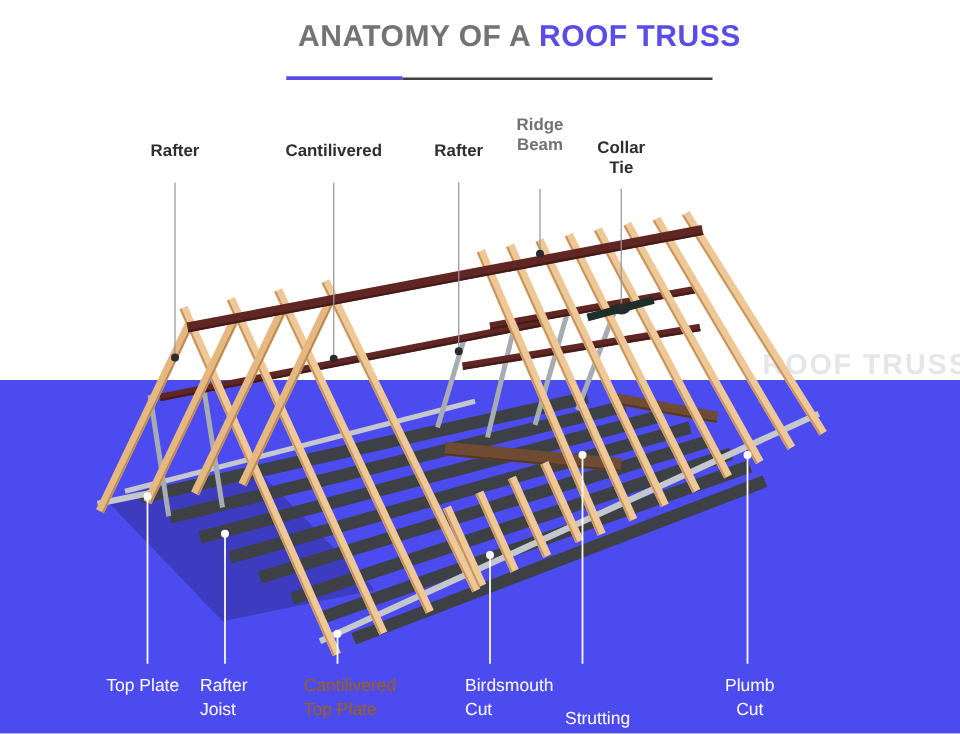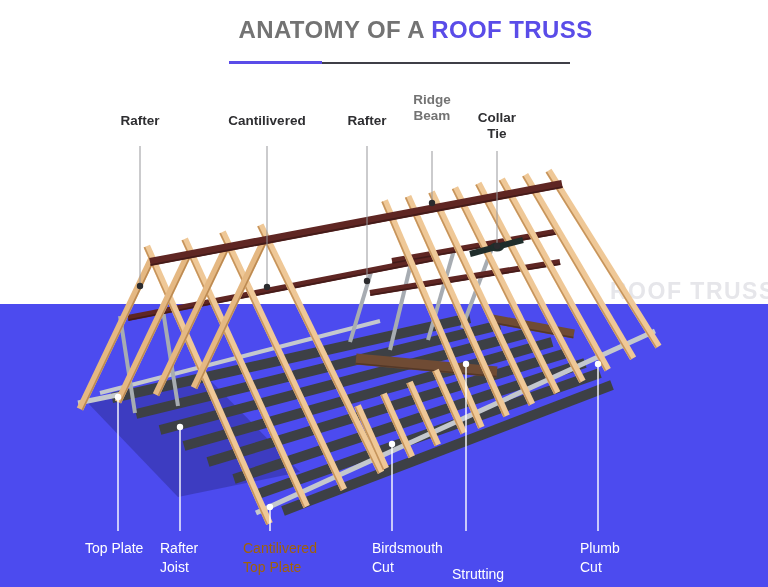--- a/index.html
+++ b/index.html
@@ -161,18 +161,18 @@
         <div>Top Plate</div>
       </div>
       <div class="lbl-bottom" style="left: 372px; color: rgb(255, 255, 255);">
         <div>Birdsmouth</div>
         <div>Cut</div>
       </div>
       <div class="lbl-bottom" style="left: 452px; color: rgb(255, 255, 255); margin-top: 26px;">
         <div>Strutting</div>
         <div>Beam</div>
       </div>
-      <div class="lbl-bottom" style="left: 580px; color: rgb(255, 255, 255);">
+      <div class="lbl-bottom" style="left: 580px; color: rgb(255, 255, 255); text-align: center;">
         <div>Plumb</div>
         <div>Cut</div>
       </div>
     </div>
 </div>
 
 </body></html>

